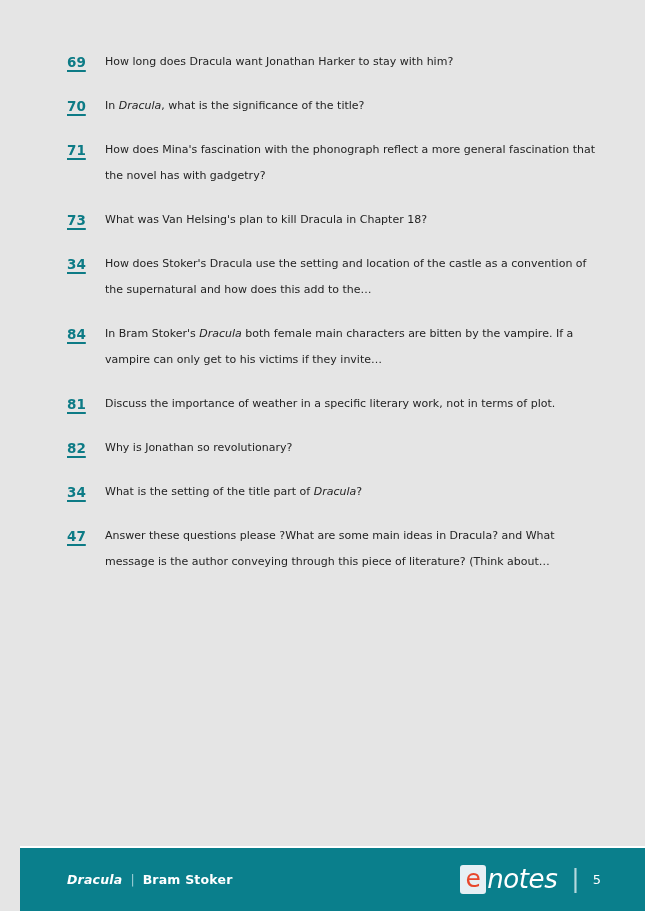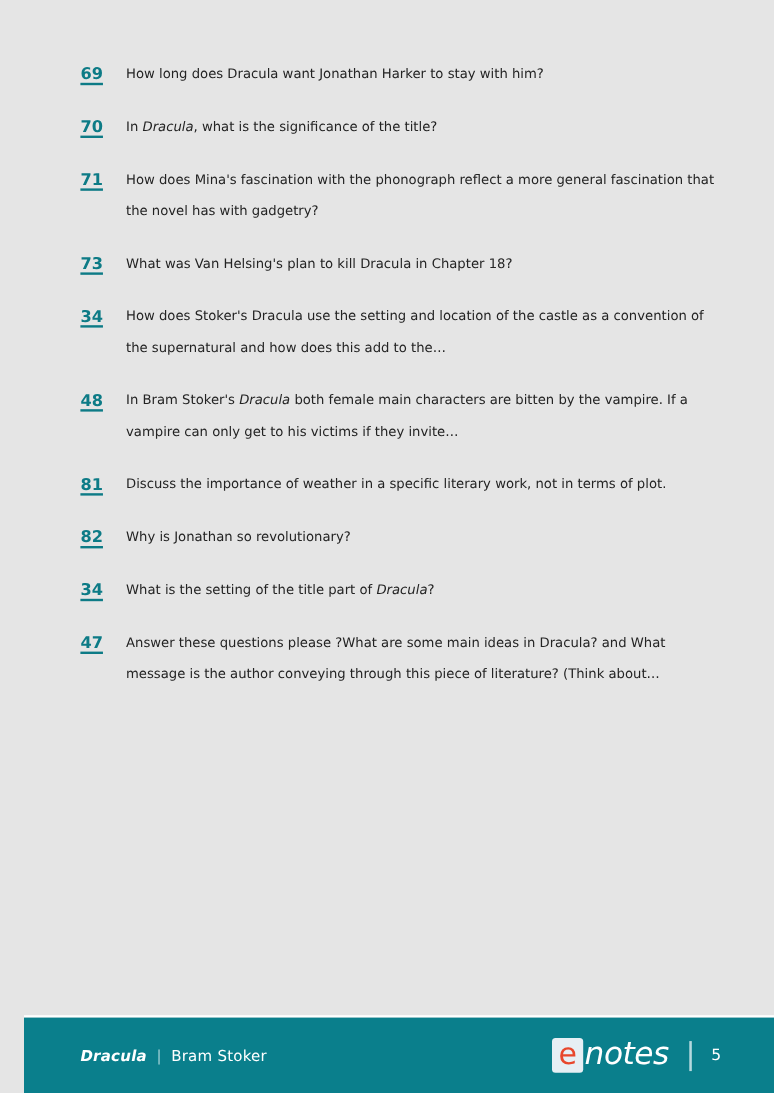--- a/index.html
+++ b/index.html
@@ -103,21 +103,21 @@
     letter-spacing: .2px;
   }
 
   .footer-sep {
     color: #9fd0d6;
     margin: 0 8px;
     font-weight: normal;
   }
 
   .footer-author {
-    font-weight: normal;
+    font-weight: bold;
     letter-spacing: .2px;
   }
 
   .footer-right {
     display: flex;
     align-items: center;
     white-space: nowrap;
   }
 
   .logo {
@@ -185,21 +185,21 @@
         </li>
         <li class="q-item">
           <span class="q-num">73</span>
           <span class="q-text"><span>What was Van Helsing's plan to kill Dracula in Chapter 18?</span></span>
         </li>
         <li class="q-item">
           <span class="q-num">34</span>
           <span class="q-text"><span>How does Stoker's Dracula use the setting and location of the castle as a convention of the supernatural and how does this add to the…</span></span>
         </li>
         <li class="q-item">
-          <span class="q-num">48</span>
+          <span class="q-num">84</span>
           <span class="q-text"><span>In Bram Stoker's </span><i>Dracula</i><span>  both female main characters are bitten by the vampire. If a vampire can only get to his victims if they invite…</span></span>
         </li>
         <li class="q-item">
           <span class="q-num">81</span>
           <span class="q-text"><span>Discuss the importance of weather in a specific literary work, not in terms of plot.</span></span>
         </li>
         <li class="q-item">
           <span class="q-num">82</span>
           <span class="q-text"><span>Why is Jonathan so revolutionary?</span></span>
         </li>

